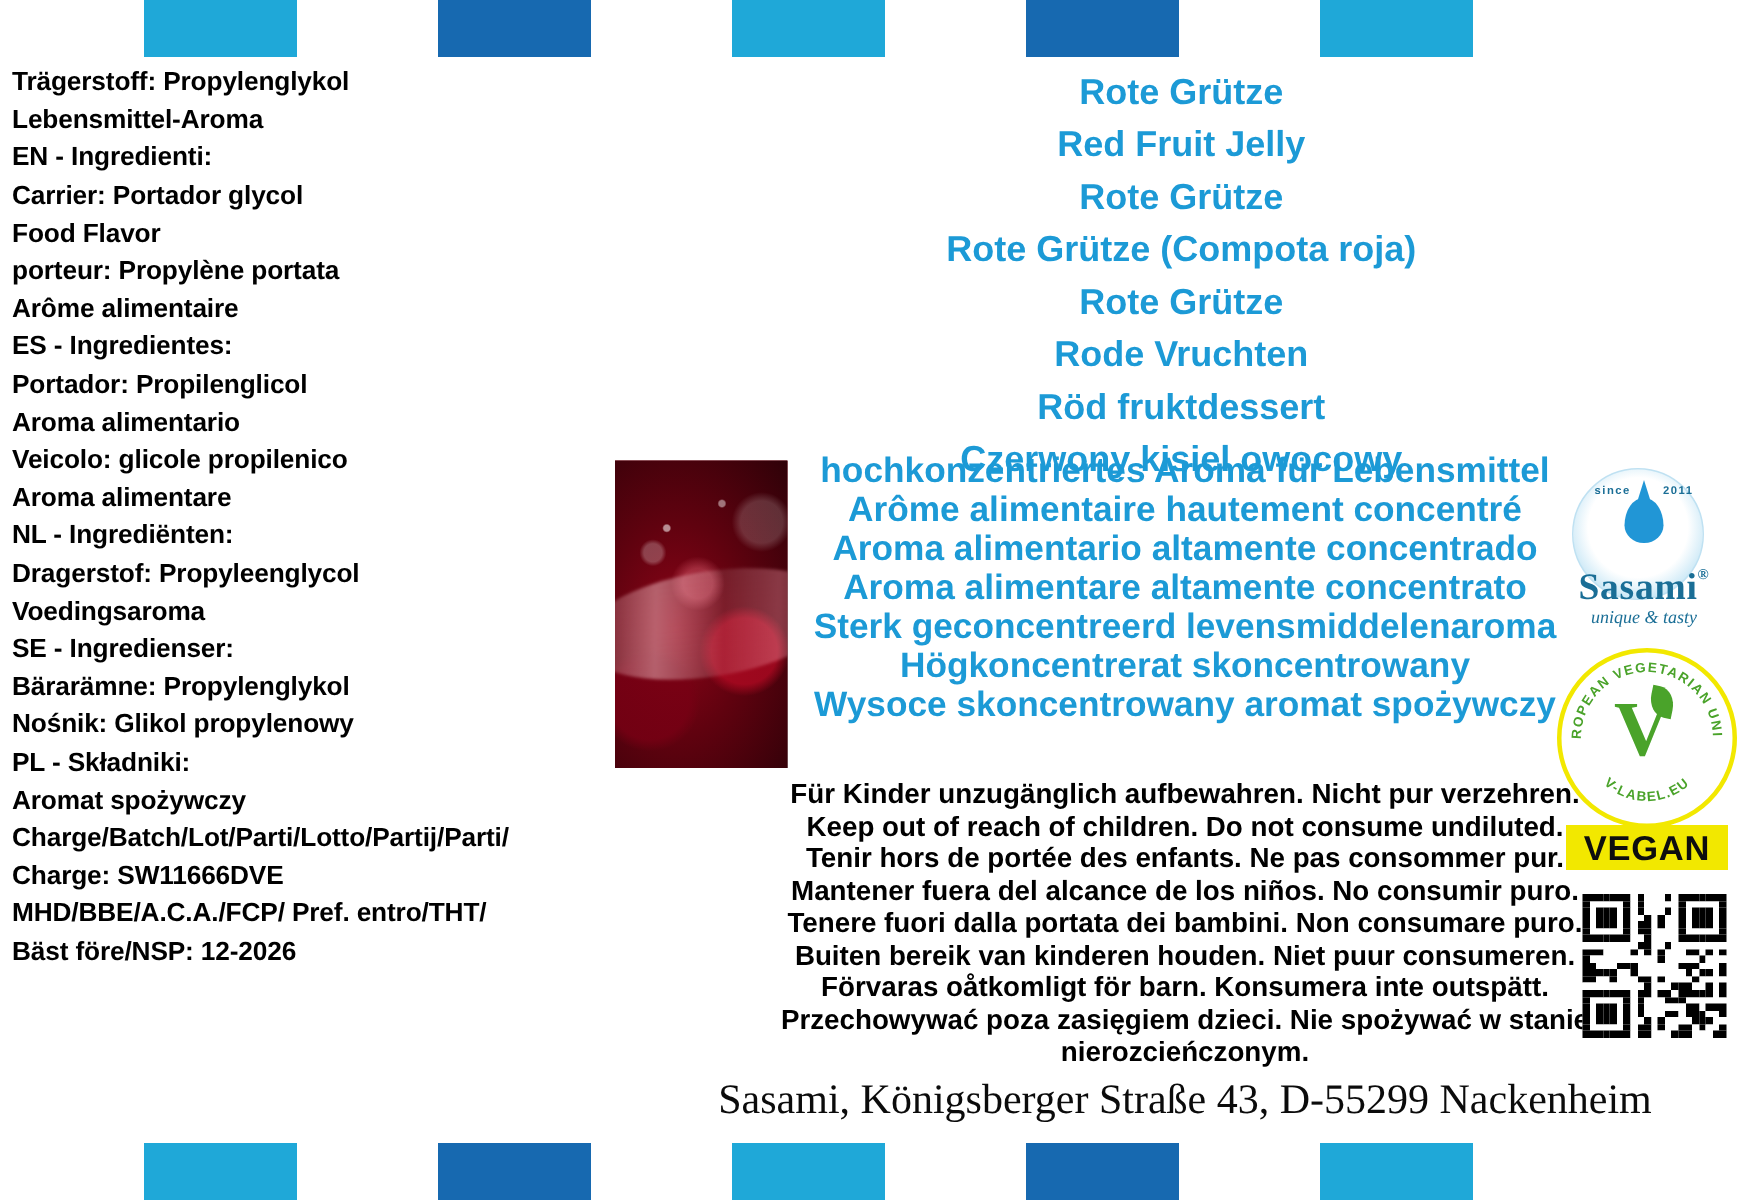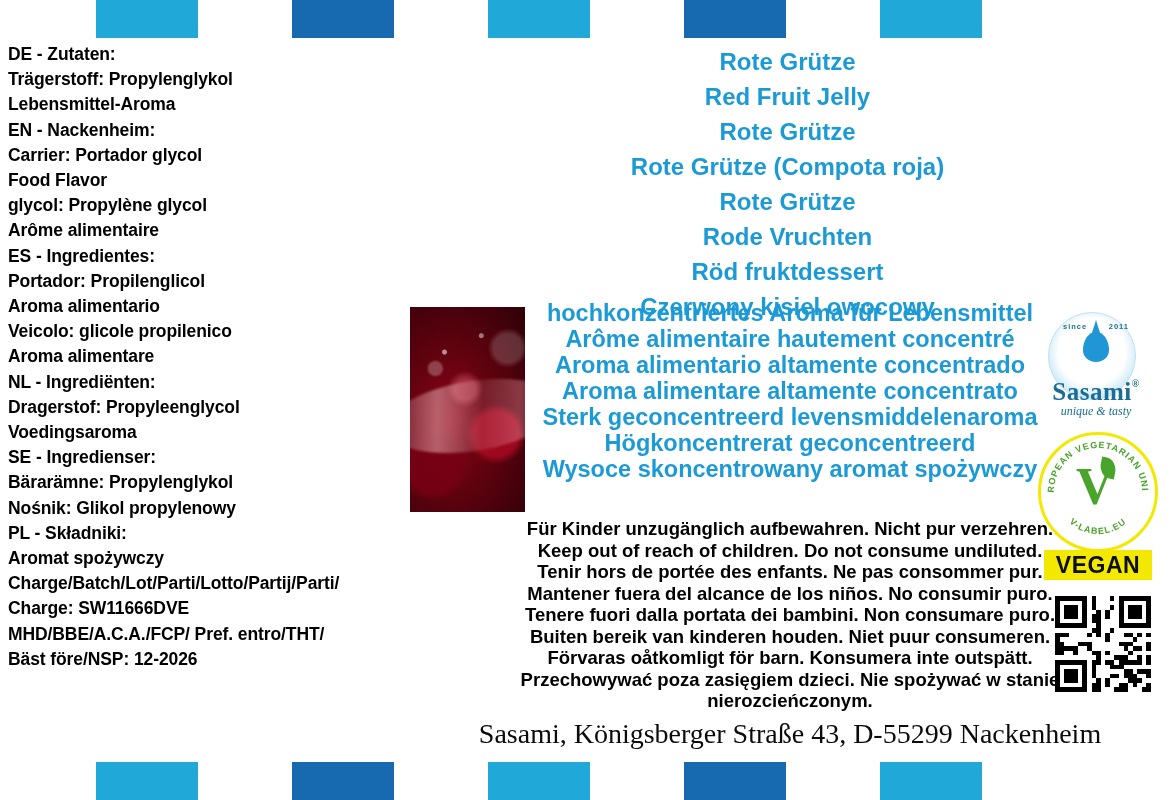--- a/index.html
+++ b/index.html
@@ -301,27 +301,26 @@
   <div class="bar-cell" style="width:94px;background:#ffffff;"></div>
   <div class="bar-cell" style="width:102px;background:#1fa8d8;"></div>
   <div class="bar-cell" style="width:94px;background:#ffffff;"></div>
   <div class="bar-cell" style="width:102px;background:#1769b0;"></div>
   <div class="bar-cell" style="width:94px;background:#ffffff;"></div>
   <div class="bar-cell" style="width:102px;background:#1fa8d8;"></div>
   <div class="bar-cell" style="width:188px;background:#ffffff;"></div>
 </div>
 
 <div class="left-col">
-  <div>DE - Zutaten:</div>
   <div>Trägerstoff: Propylenglykol</div>
   <div>Lebensmittel-Aroma</div>
-  <div>EN - Nackenheim:</div>
+  <div>EN - Ingredienti:</div>
   <div>Carrier: Portador glycol</div>
   <div>Food Flavor</div>
-  <div>glycol: Propylène glycol</div>
+  <div>porteur: Propylène portata</div>
   <div>Arôme alimentaire</div>
   <div>ES - Ingredientes:</div>
   <div>Portador: Propilenglicol</div>
   <div>Aroma alimentario</div>
   <div>Veicolo: glicole propilenico</div>
   <div>Aroma alimentare</div>
   <div>NL - Ingrediënten:</div>
   <div>Dragerstof: Propyleenglycol</div>
   <div>Voedingsaroma</div>
   <div>SE - Ingredienser:</div>
@@ -351,21 +350,21 @@
   <div class="layerB"></div>
   <div class="splash"></div>
 </div>
 
 <div class="claims">
   <div>hochkonzentriertes Aroma für Lebensmittel</div>
   <div>Arôme alimentaire hautement concentré</div>
   <div>Aroma alimentario altamente concentrado</div>
   <div>Aroma alimentare altamente concentrato</div>
   <div>Sterk geconcentreerd levensmiddelenaroma</div>
-  <div>Högkoncentrerat geconcentreerd</div>
+  <div>Högkoncentrerat skoncentrowany</div>
   <div>Wysoce skoncentrowany aromat spożywczy</div>
 </div>
 
 <div class="warnings">
   <div>Für Kinder unzugänglich aufbewahren. Nicht pur verzehren.</div>
   <div>Keep out of reach of children. Do not consume undiluted.</div>
   <div>Tenir hors de portée des enfants. Ne pas consommer pur.</div>
   <div>Mantener fuera del alcance de los niños. No consumir puro.</div>
   <div>Tenere fuori dalla portata dei bambini. Non consumare puro.</div>
   <div>Buiten bereik van kinderen houden. Niet puur consumeren.</div>

